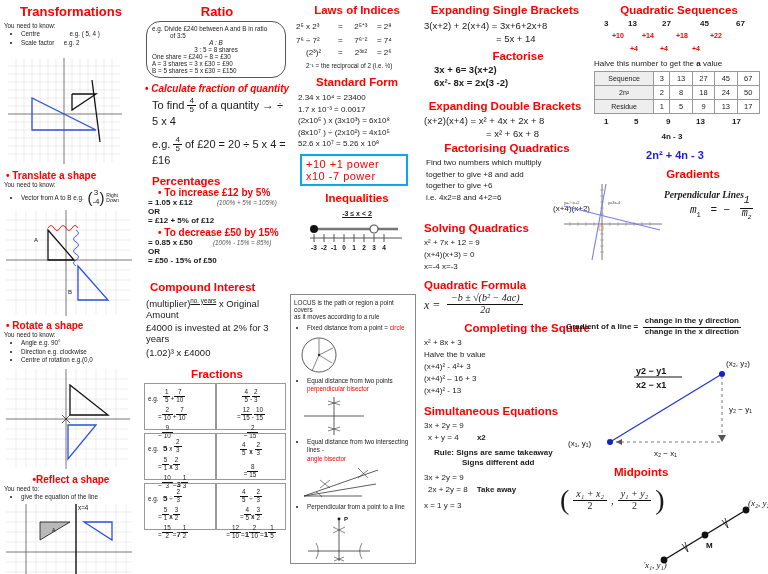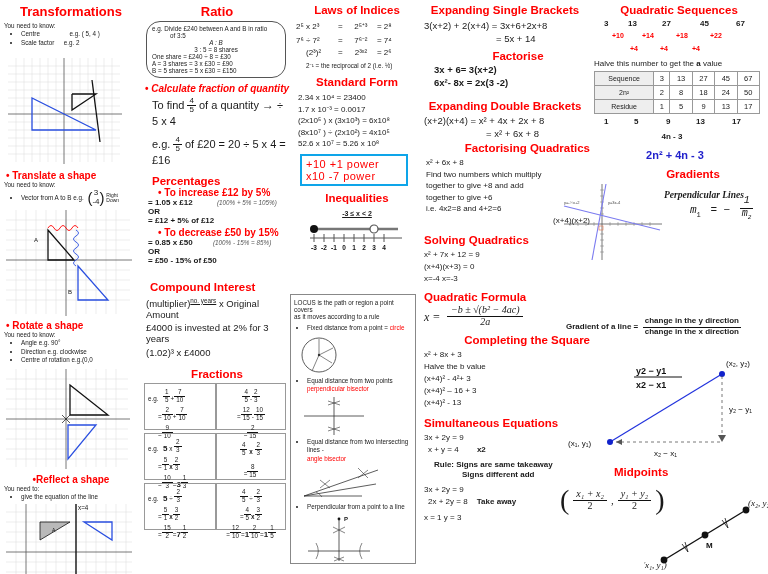--- a/index.html
+++ b/index.html
@@ -518,23 +518,22 @@
   <div class="md" style="margin:2px 0 0 76px;">= 5x + 14</div>
 
   <div class="h h-md" style="margin-top:6px;text-align:center;margin-left:26px;">Factorise</div>
   <div class="md bld" style="margin:2px 0 0 14px;">3x + 6= 3(x+2)</div>
   <div class="md bld" style="margin:2px 0 12px 14px;">6x²- 8x = 2x(3 -2)</div>
 
   <div class="h h-md" style="margin-top:7px;">Expanding Double Brackets</div>
   <div class="md" style="margin:3px 0 0 4px;">(x+2)(x+4) = x² + 4x + 2x + 8</div>
   <div class="md" style="margin:2px 0 0 66px;">= x² + 6x + 8</div>
 
-  <div class="h h-md" style="margin-top:3px;text-align:right;margin-left:4px;">Factorising Quadratics</div>
+  <div class="h h-md" style="margin-top:3px;text-align:center;margin-left:4px;">Factorising Quadratics</div>
   <div class="sm" style="margin:3px 0 0 6px;line-height:1.45;">
-    <div>x² + 6x + 8</div>
     <div>Find two numbers which multiply</div>
     <div>together to give +8 and add</div>
     <div>together to give +6</div>
     <div>i.e.   4x2=8   and 4+2=6</div>
     <div style="margin-left:14px;text-align:right;">(x+4)(x+2)</div>
   </div>
 
   <div class="h h-md" style="margin-top:7px;text-align:left;margin-left:4px;">Solving Quadratics</div>
   <div class="sm" style="margin:3px 0 0 4px;line-height:1.5;">
     <div>x² + 7x + 12 = 9</div>

